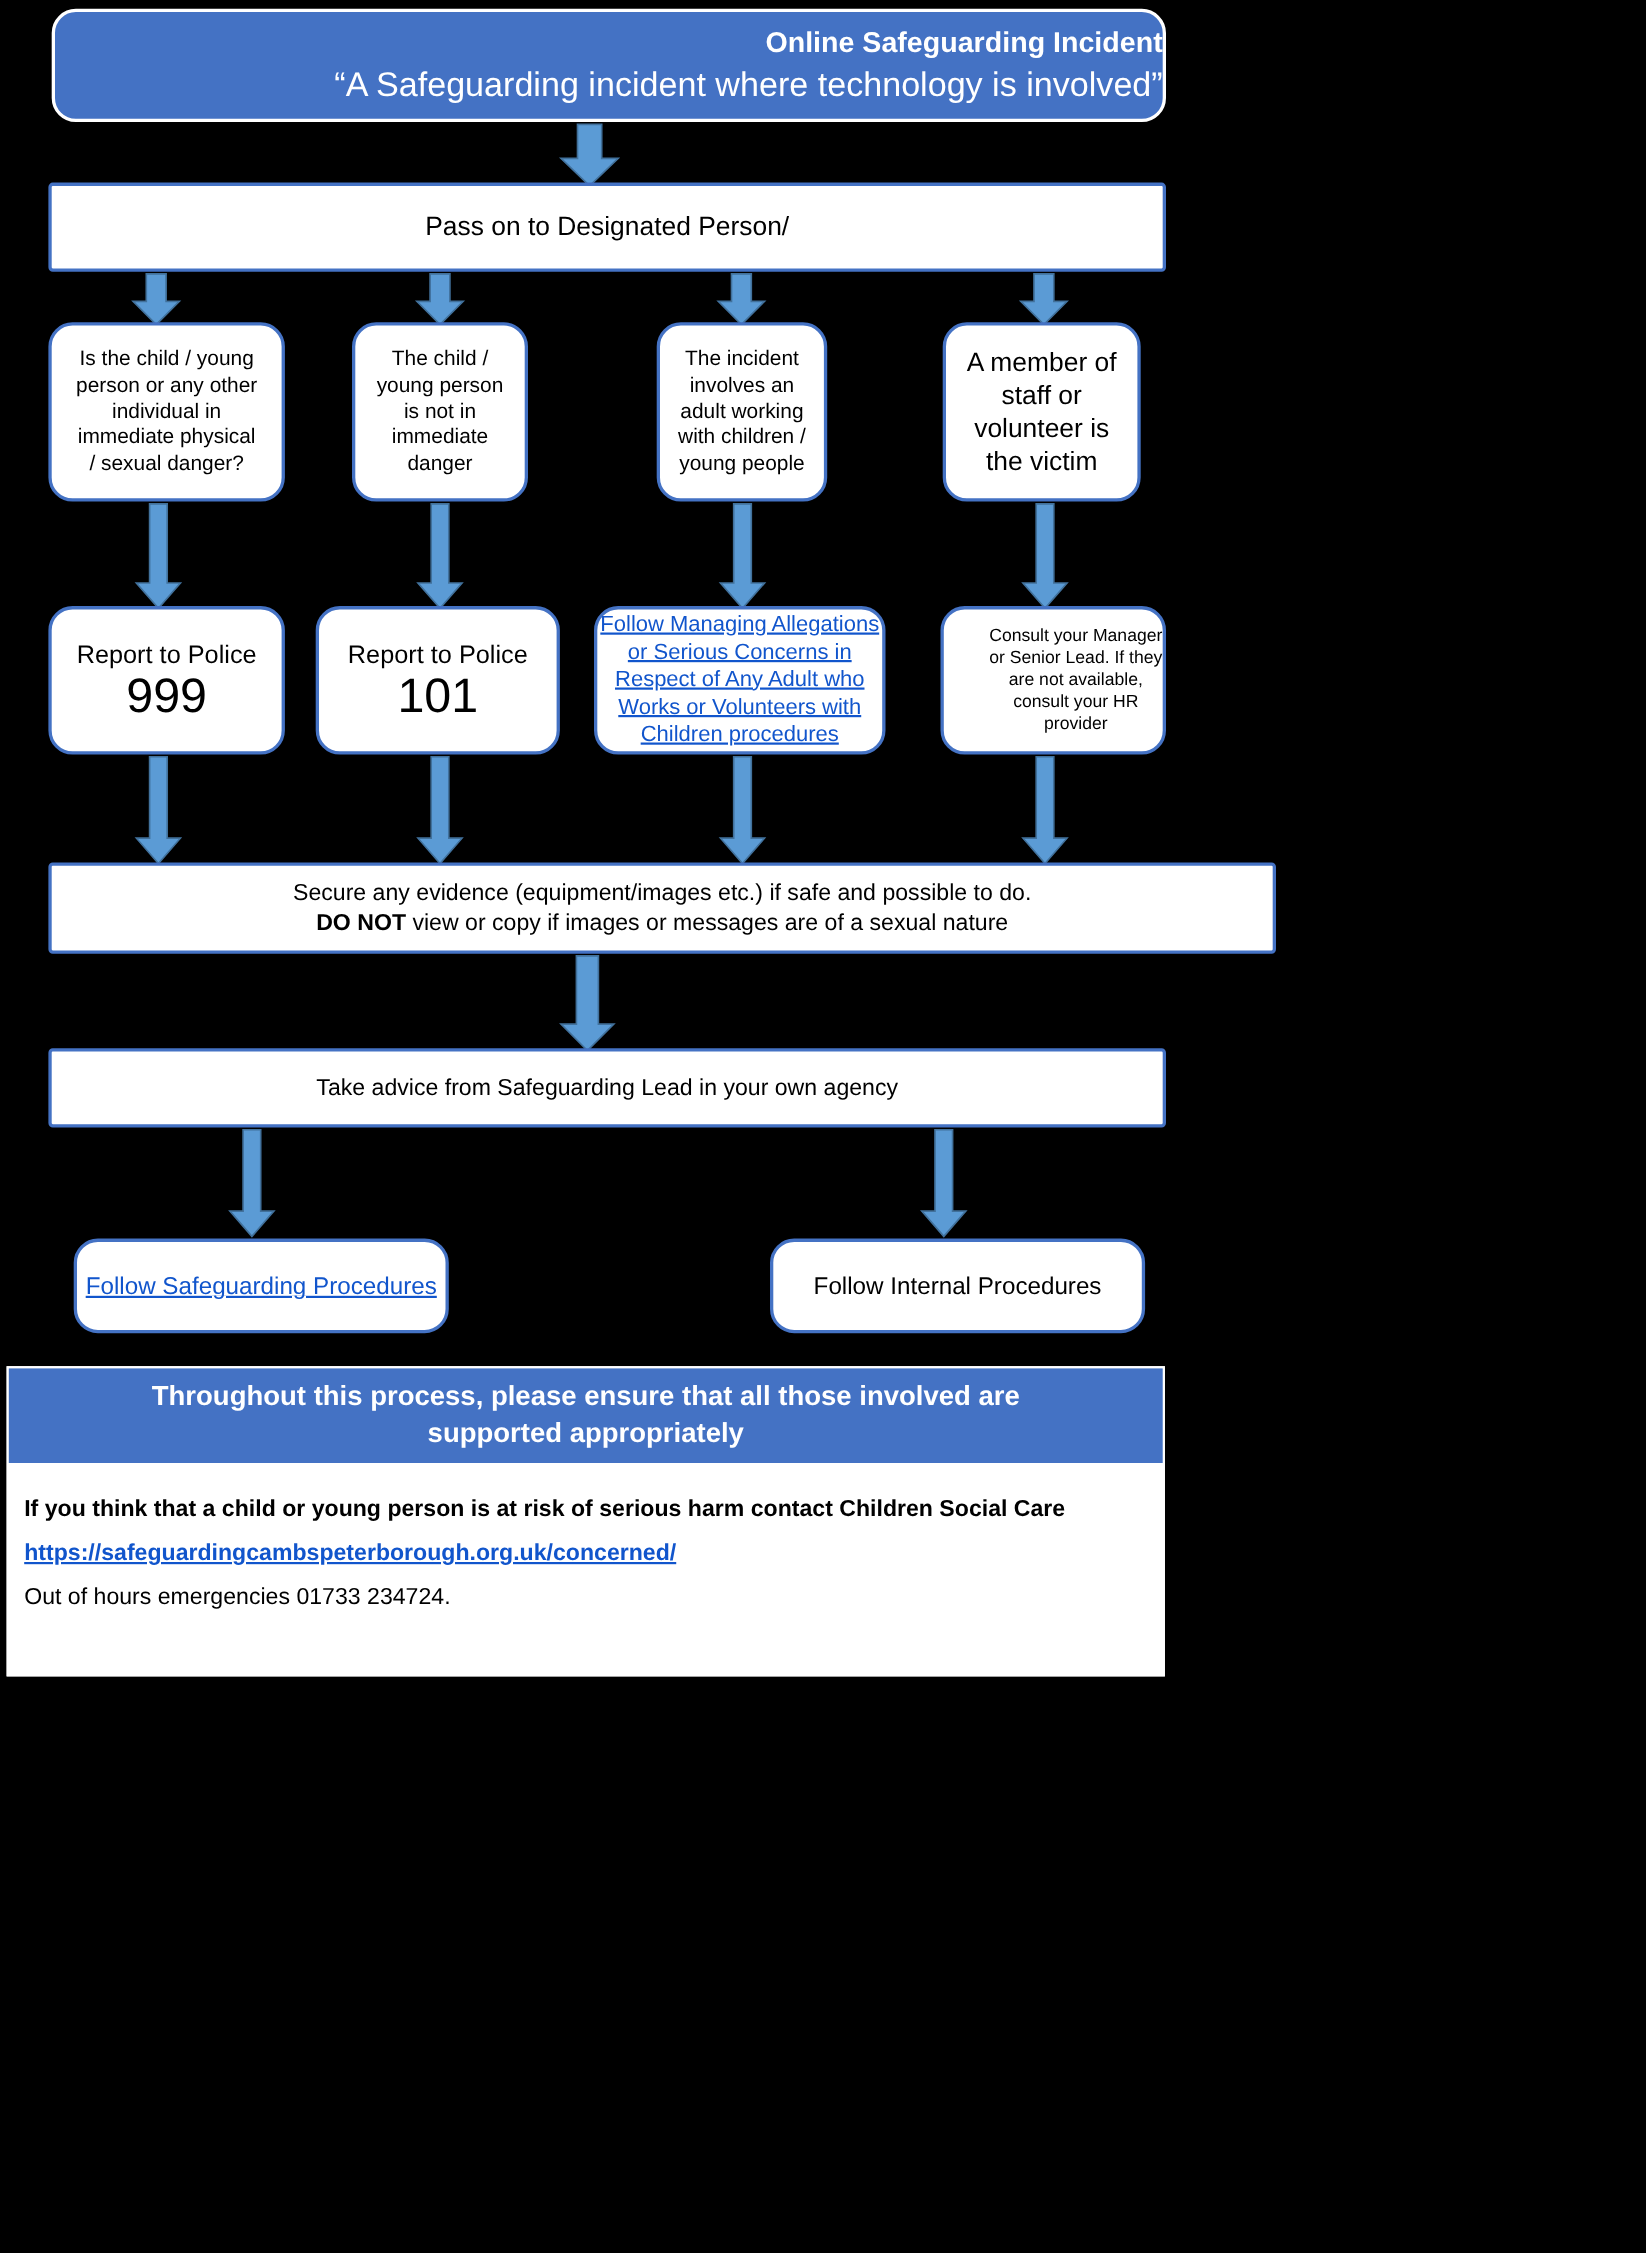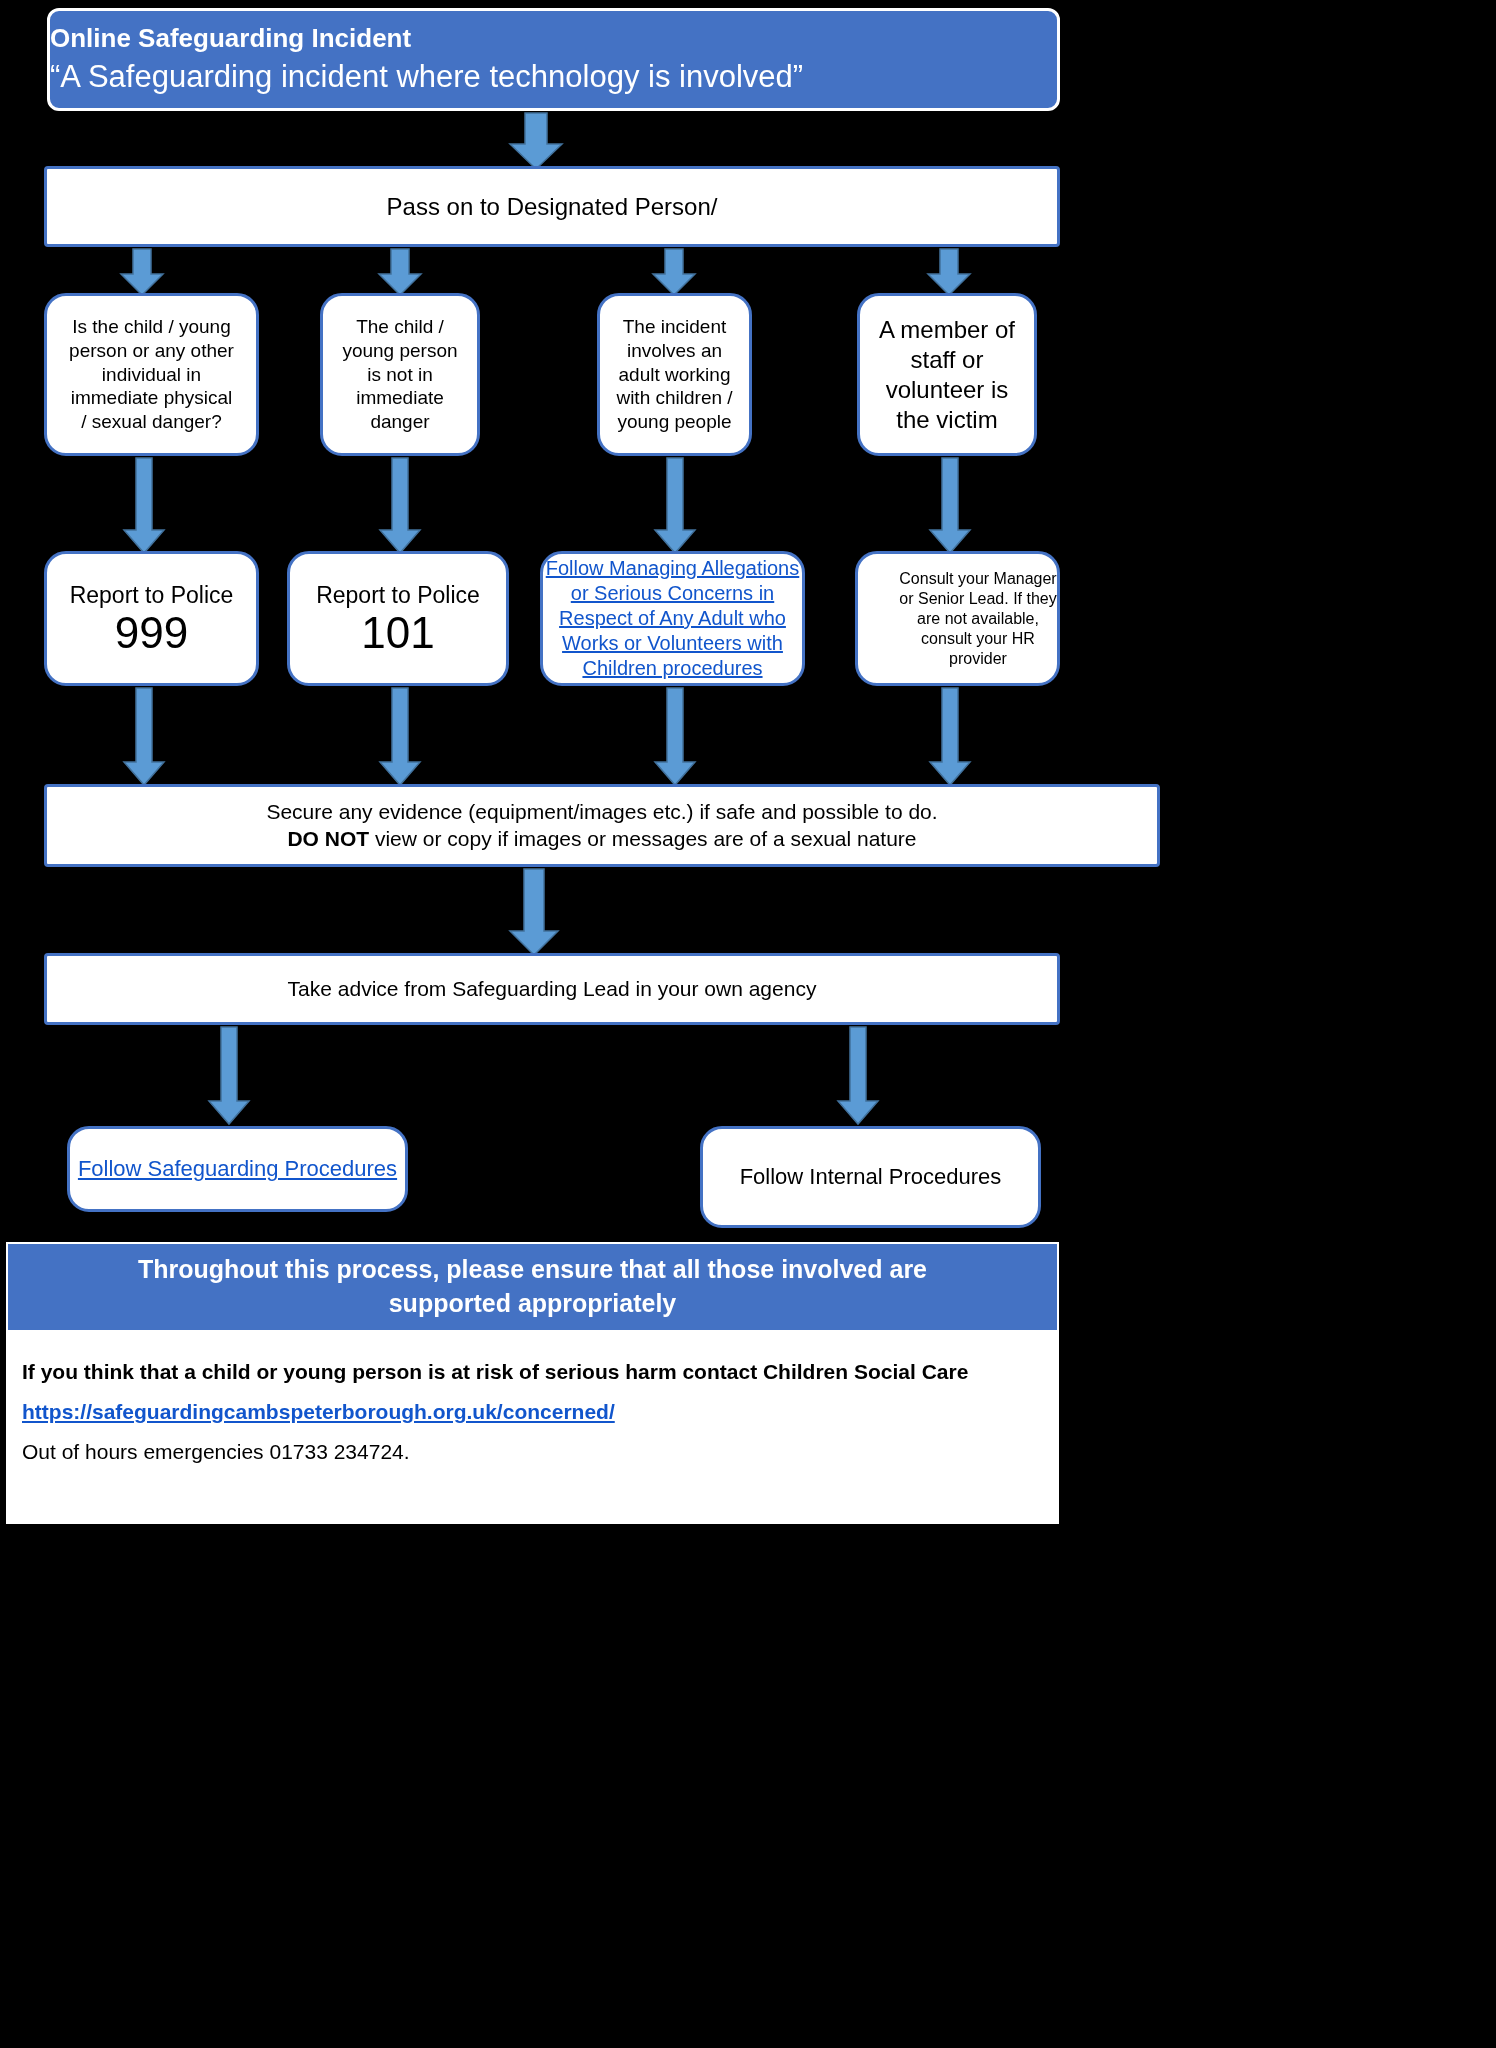--- a/index.html
+++ b/index.html
@@ -30,25 +30,25 @@
   .node.rounded { border-radius: 22px; }
   .node.sq { border-radius: 4px; }
 
   .node p { margin: 0; }
 
   
   .banner {
     position: absolute;
     background: #4472C4;
     border: 3px solid #ffffff;
-    border-radius: 12px;
+    border-radius: 22px;
     color: #ffffff;
     display: flex;
     flex-direction: column;
-    align-items: flex-start;
+    align-items: flex-end;
     justify-content: center;
     text-align: center;
     line-height: 1.35;
   }
   .banner .t1 { font-weight: bold; font-size: 26px; }
   .banner .t2 { font-size: 31px; }
 
   
   .arrow {
     position: absolute;
@@ -253,21 +253,21 @@
 <div class="arrow" style="left:836px; top:1027px; width:44px; height:98px;">
   <svg width="44" height="98" viewBox="0 0 44 98">
     <polygon points="14,0 30,0 30,74 42,74 22,97 2,74 14,74" fill="#5B9BD5" stroke="#41719C" stroke-width="1.5"></polygon>
   </svg>
 </div>
 
 <div class="node rounded" style="left:67px; top:1126px; width:341px; height:86px; font-size:22px;">
   <p class="link">Follow Safeguarding Procedures</p>
 </div>
 
-<div class="node rounded" style="left:700px; top:1126px; width:341px; height:102px; font-size:22px;">
+<div class="node rounded" style="left:700px; top:1126px; width:341px; height:86px; font-size:22px;">
   <p>Follow Internal Procedures</p>
 </div>
 
 <div class="footer-wrap" style="left:6px; top:1242px; width:1053px; height:282px; border:2px solid #ffffff;">
 </div>
 
 <div class="footer-band" style="left:8px; top:1244px; width:1049px; height:86px; flex-direction:column;">
   <div>Throughout this process, please ensure that all those involved are</div>
   <div>supported appropriately</div>
 </div>

